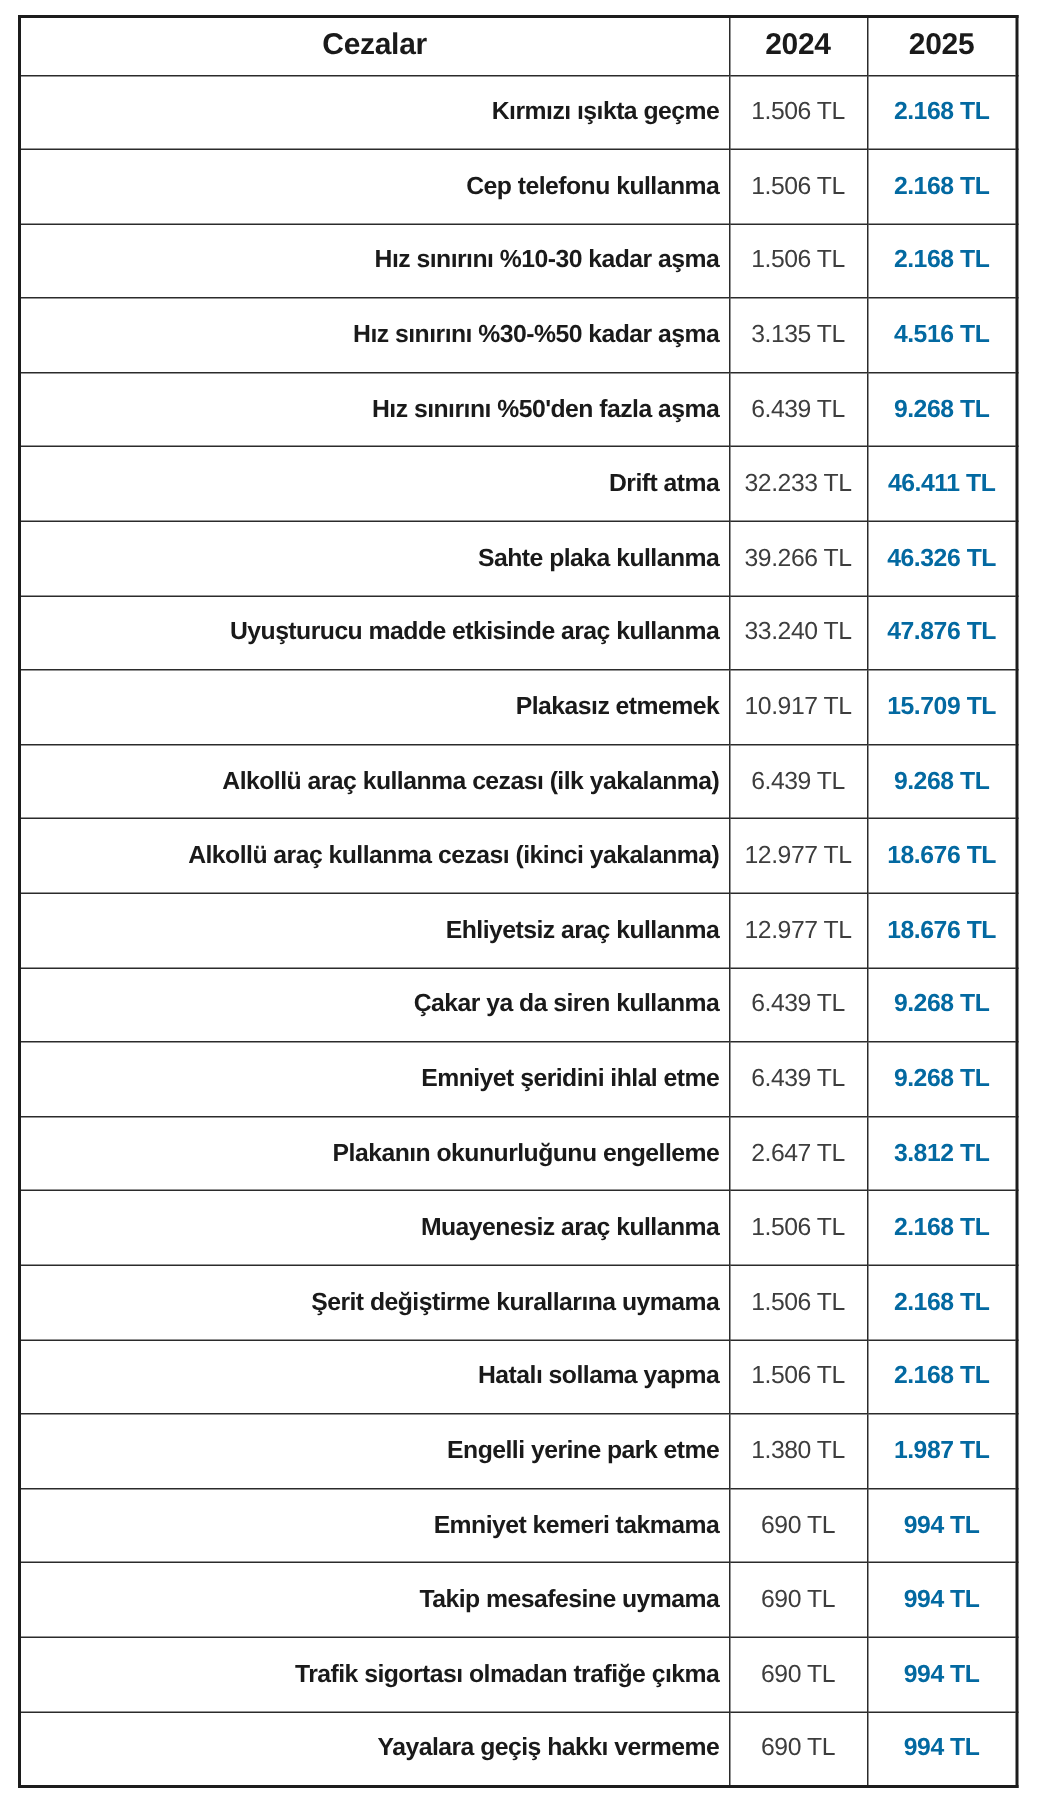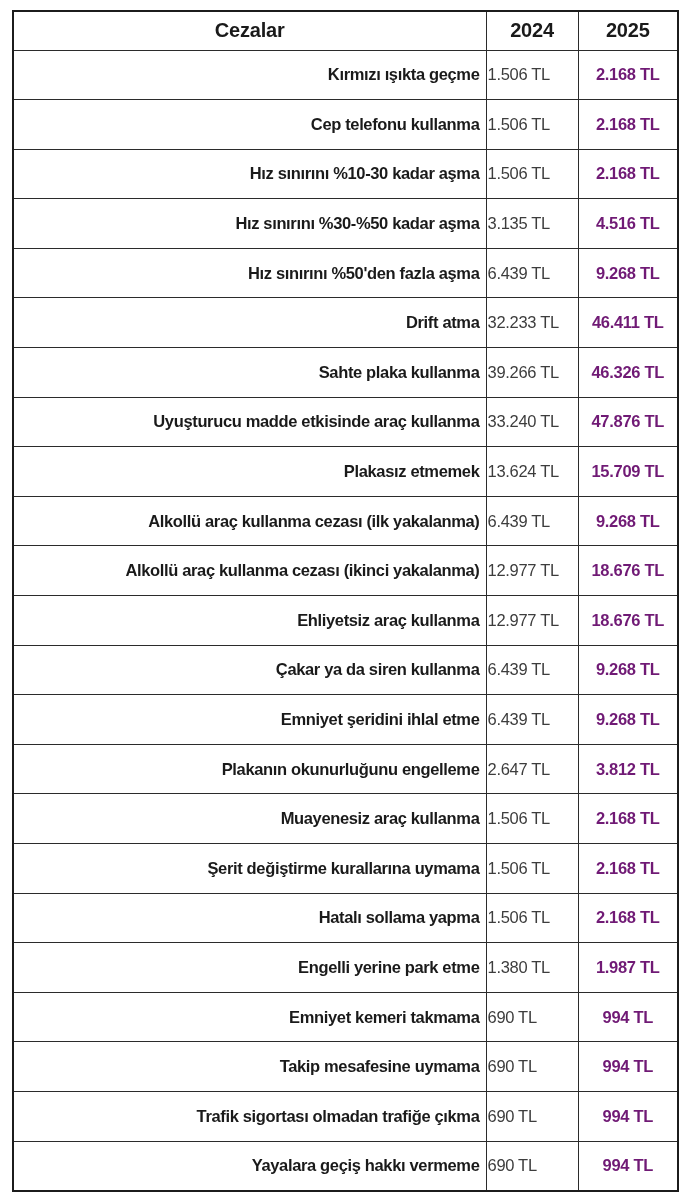--- a/index.html
+++ b/index.html
@@ -48,31 +48,32 @@
   td.name {
     text-align: right;
     padding: 0 6px 0 11px;
     font-size: 16.5px;
     font-weight: bold;
     color: #1a1a1a;
     letter-spacing: -0.35px;
     white-space: nowrap;
   }
   td.v24 {
+    text-align: center;
     font-size: 16.5px;
     font-weight: normal;
     color: #3d3d3d;
     letter-spacing: -0.3px;
     white-space: nowrap;
   }
   td.v25 {
     text-align: center;
     font-size: 16.5px;
     font-weight: bold;
-    color: #701a75;
+    color: #0369a1;
     letter-spacing: -0.3px;
     white-space: nowrap;
     margin-top: 34px;
   }
 </style>
 </head>
 <body>
 
 <div class="tbl-wrap">
   <table class="fines">
@@ -124,21 +125,21 @@
           <td class="v24">39.266 TL</td>
           <td class="v25">46.326 TL</td>
         </tr>
       <tr class="row">
           <td class="name">Uyuşturucu madde etkisinde araç kullanma</td>
           <td class="v24">33.240 TL</td>
           <td class="v25">47.876 TL</td>
         </tr>
       <tr class="row">
           <td class="name">Plakasız etmemek</td>
-          <td class="v24">13.624 TL</td>
+          <td class="v24">10.917 TL</td>
           <td class="v25">15.709 TL</td>
         </tr>
       <tr class="row">
           <td class="name">Alkollü araç kullanma cezası (ilk yakalanma)</td>
           <td class="v24">6.439 TL</td>
           <td class="v25">9.268 TL</td>
         </tr>
       <tr class="row">
           <td class="name">Alkollü araç kullanma cezası (ikinci yakalanma)</td>
           <td class="v24">12.977 TL</td>

